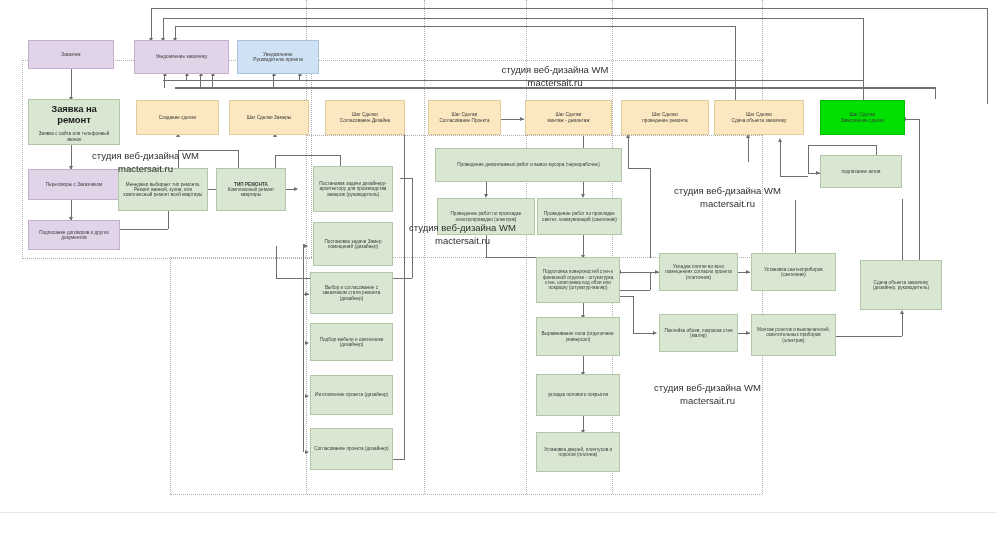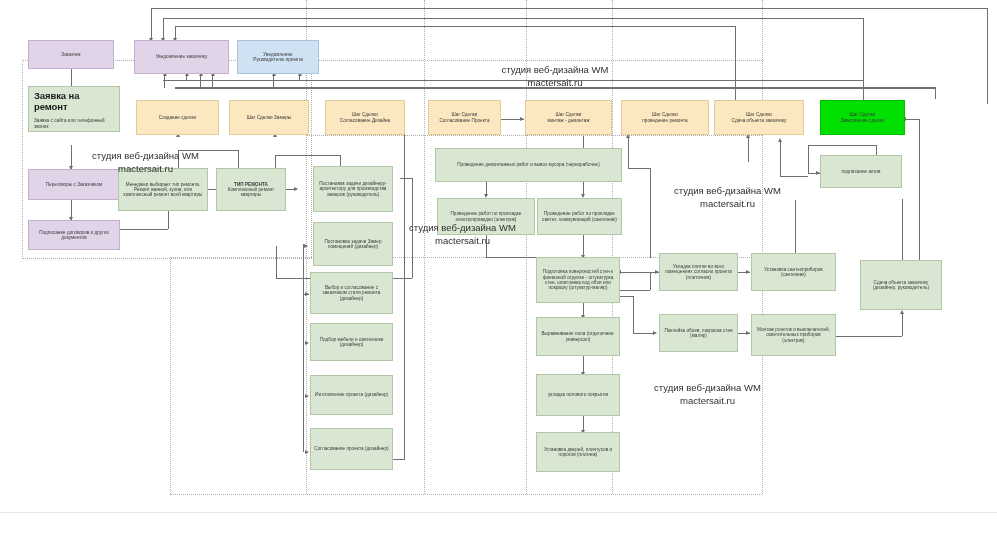--- a/index.html
+++ b/index.html
@@ -250,21 +250,21 @@
     <span class="txt">Заказчик</span>
   </div>
   <div class="node n-purple" style="left:134px;top:40px;width:95px;height:34px;">
     <span class="txt">Уведомление заказчику</span>
   </div>
   <div class="node n-blue" style="left:237px;top:40px;width:82px;height:34px;">
     <span class="txt" style="white-space:pre-line;">Уведомление
 Руководителю проекта</span>
   </div>
 
-  <div class="node n-green n-title" style="left:28px;top:86px;width:92px;height:46px;">
+  <div class="node n-green n-title" style="left:28px;top:99px;width:92px;height:46px;text-align:center;">
     <span class="h">Заявка на ремонт</span>
     <span class="s">Заявка с сайта или телефонный звонок</span>
   </div>
 
   <div class="node n-purple" style="left:28px;top:169px;width:92px;height:31px;">
     <span class="txt">Переговоры с Заказчиком</span>
   </div>
   <div class="node n-purple" style="left:28px;top:220px;width:92px;height:30px;">
     <span class="txt">Подписание договоров и других документов</span>
   </div>

